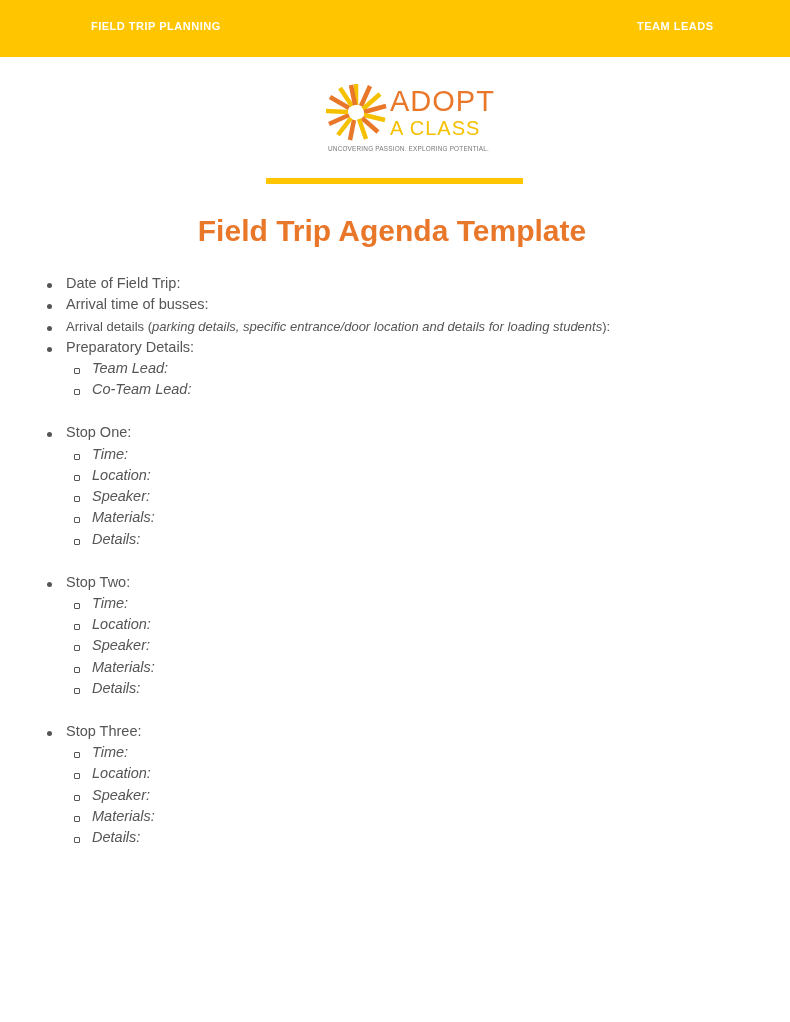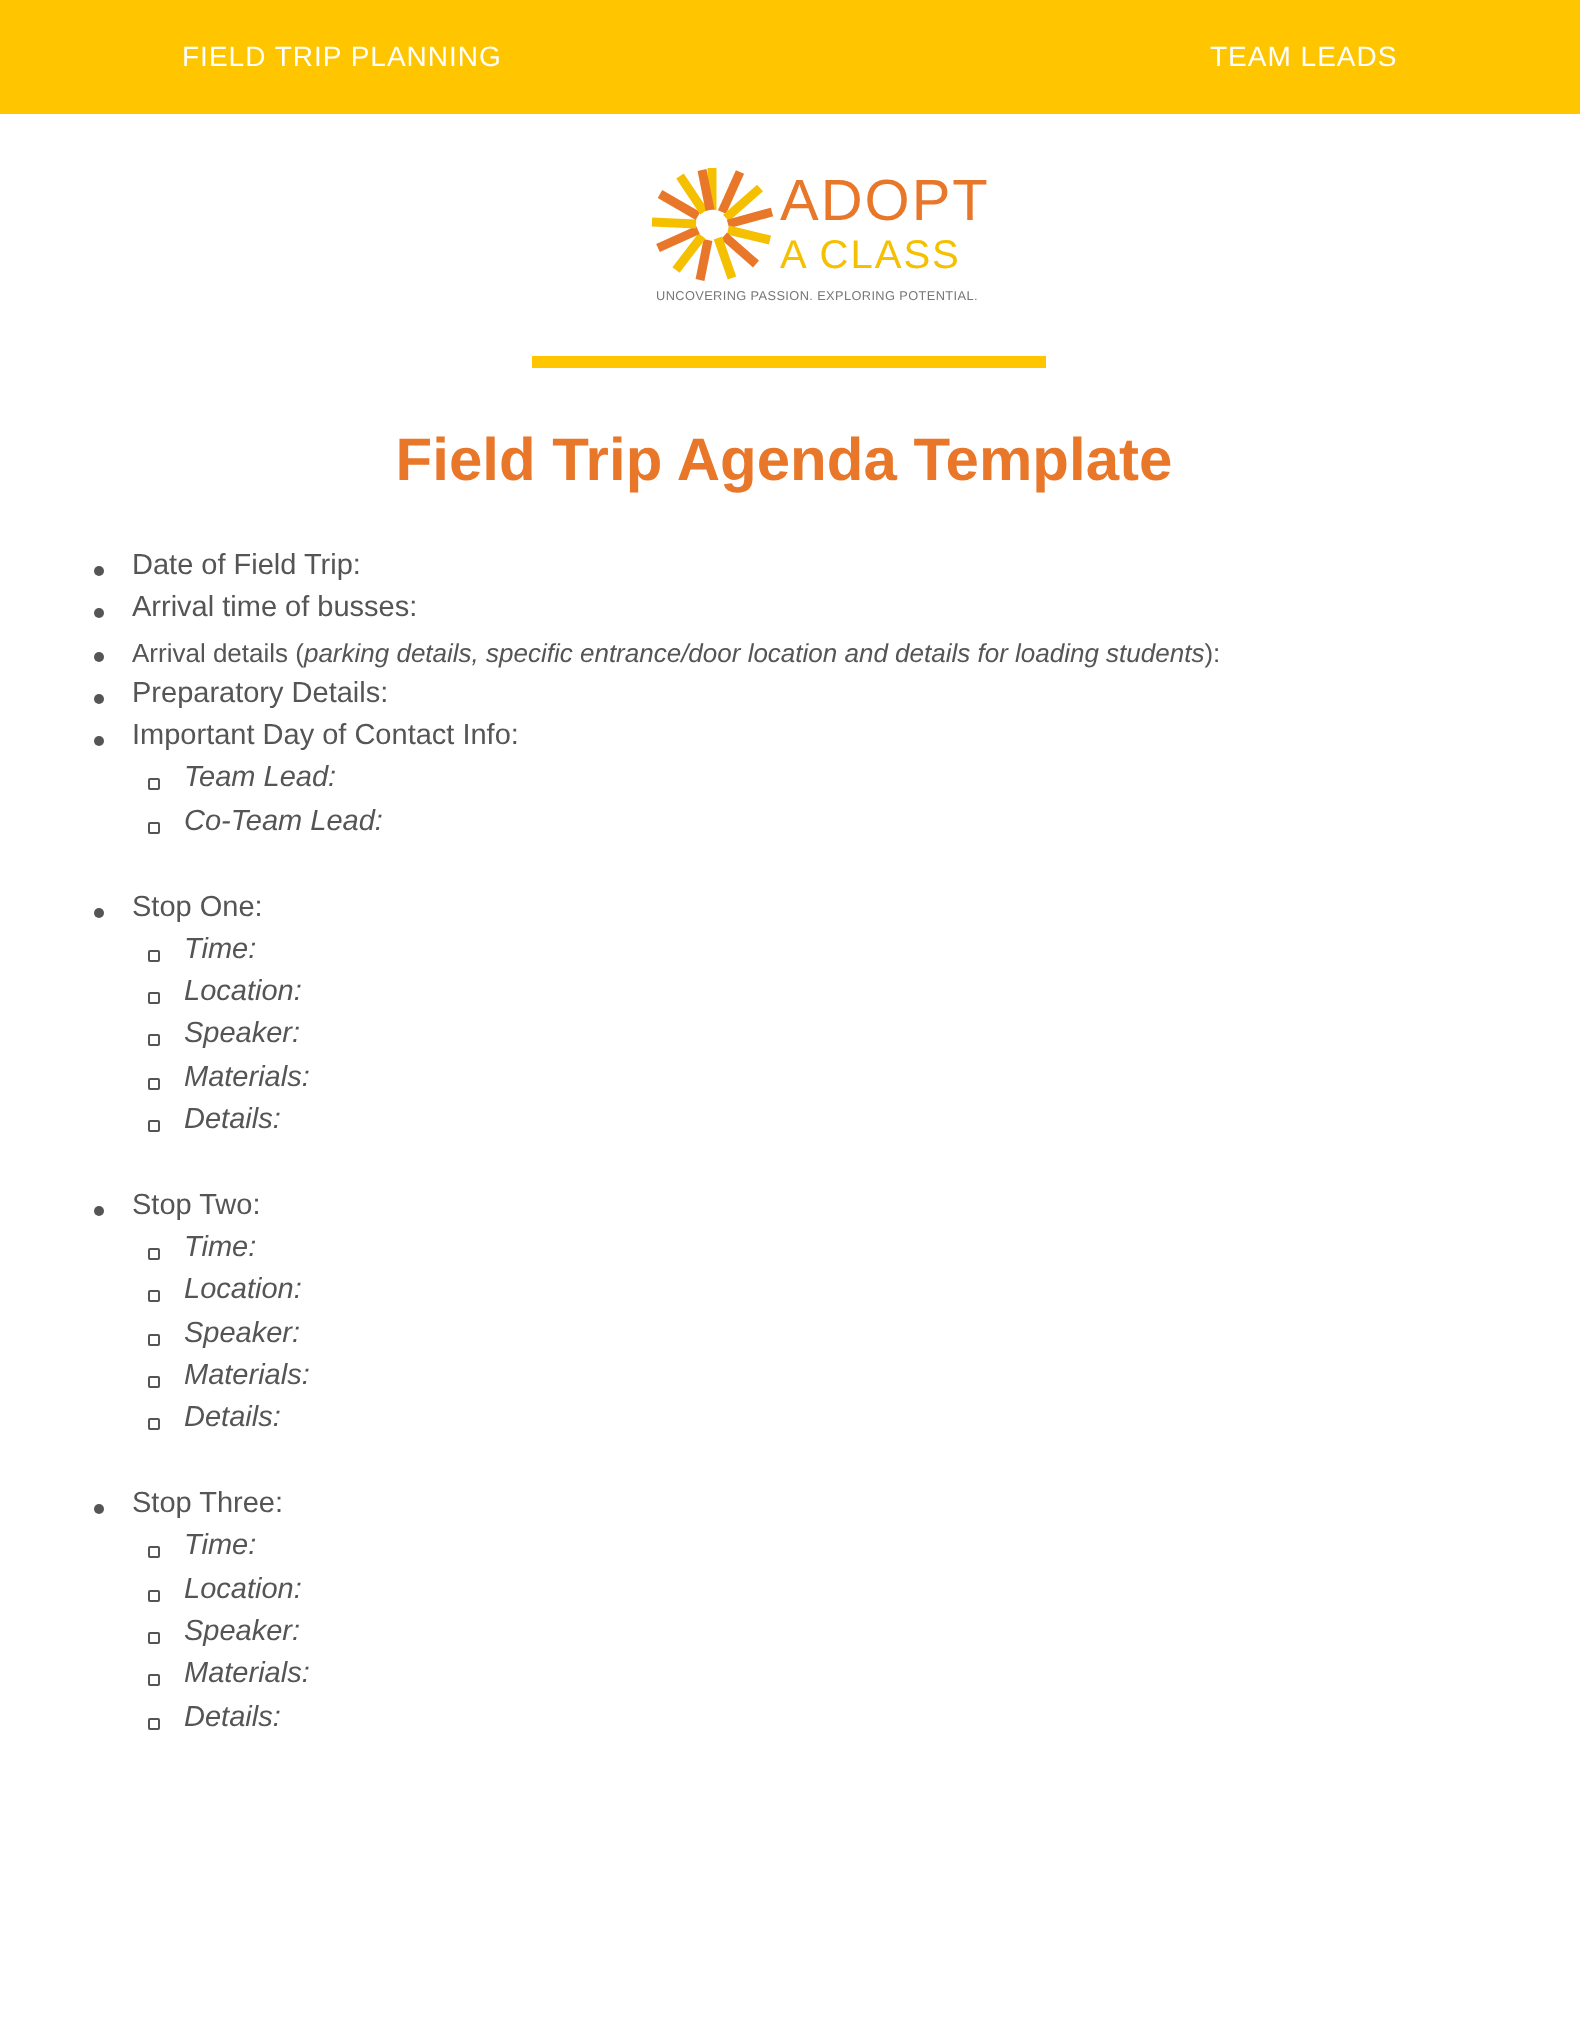--- a/index.html
+++ b/index.html
@@ -5,25 +5,25 @@
   html, body { margin: 0; padding: 0; }
   body {
     width: 790px; height: 1022px; background: #ffffff; position: relative;
     font-family: "Liberation Sans", sans-serif; overflow: hidden;
   }
   .header-band {
     position: absolute; left: 0; top: 0; width: 790px; height: 57px;
     background: #FFC600;
   }
   .header-left, .header-right {
-    position: absolute; top: 20px; color: #ffffff; font-weight: normal;
-    font-size: 14px; letter-spacing: 0.5px;
+    position: absolute; top: 20px; color: #ffffff; font-weight: bold;
+    font-size: 11px; letter-spacing: 0.5px;
   }
   .header-left { left: 91px; }
-  .header-right { left: 605px; }
+  .header-right { left: 637px; }
 
   .logo { position: absolute; left: 324px; top: 82px; width: 180px; height: 75px; }
   .logo-text-1 {
     position: absolute; left: 66px; top: 4px; font-size: 29px; color: #E9772A;
     letter-spacing: 1px; line-height: 30px;
   }
   .logo-text-2 {
     position: absolute; left: 66px; top: 33px; font-size: 20px; color: #F5C000;
     letter-spacing: 1px; line-height: 26px;
   }
@@ -109,24 +109,20 @@
     <span class="txt">Arrival time of busses:</span>
   </div>
   <div class="item small">
     <span class="bullet"></span>
     <span class="txt"><span>Arrival details (</span><em>parking details, specific entrance/door location and details for loading students</em><span>):</span></span>
   </div>
   <div class="item">
     <span class="bullet"></span>
     <span class="txt">Preparatory Details:</span>
   </div>
-  <div class="item">
-    <span class="bullet"></span>
-    <span class="txt">Important Day of Contact Info:</span>
-  </div>
   <div class="item sub">
       <span class="sq"></span>
       <span class="txt">Team Lead:</span>
     </div>
   <div class="item sub">
       <span class="sq"></span>
       <span class="txt">Co-Team Lead:</span>
     </div>
 
   <div class="gap"></div>

